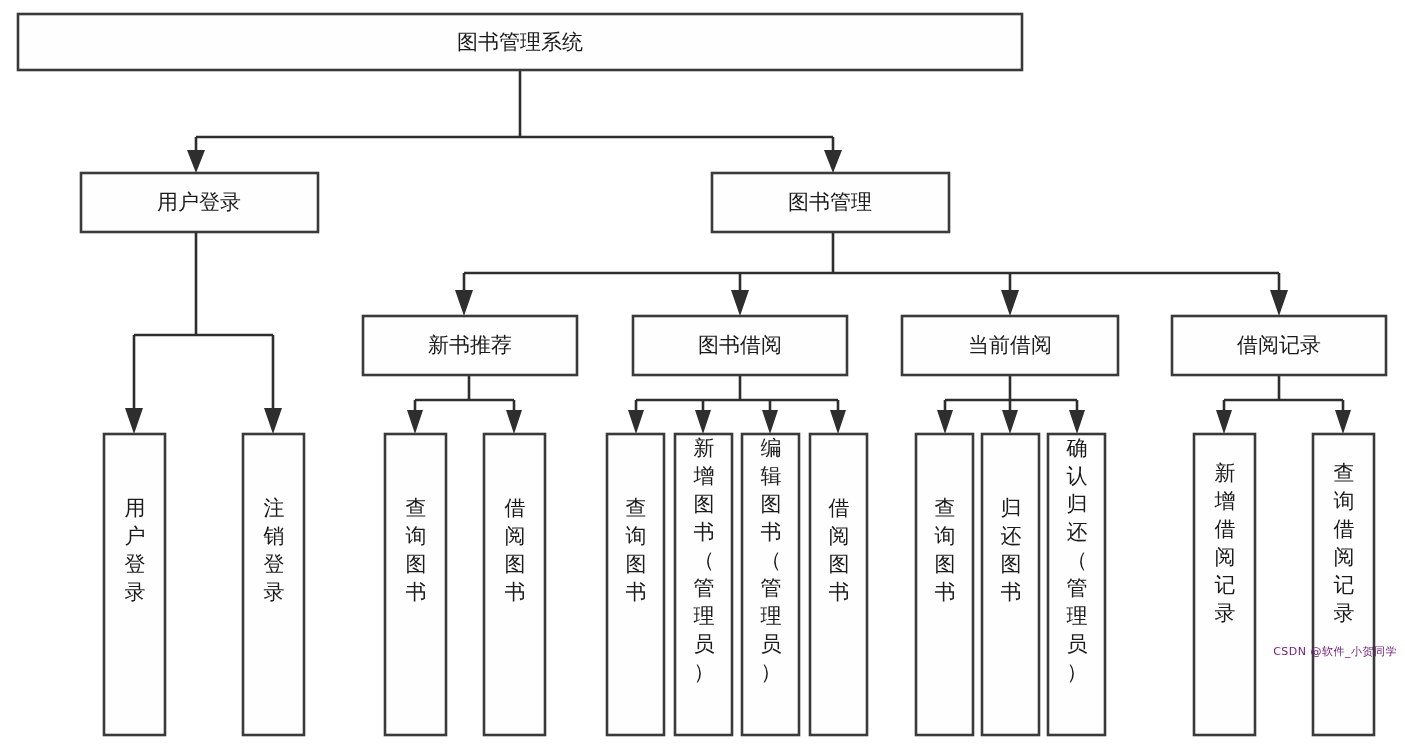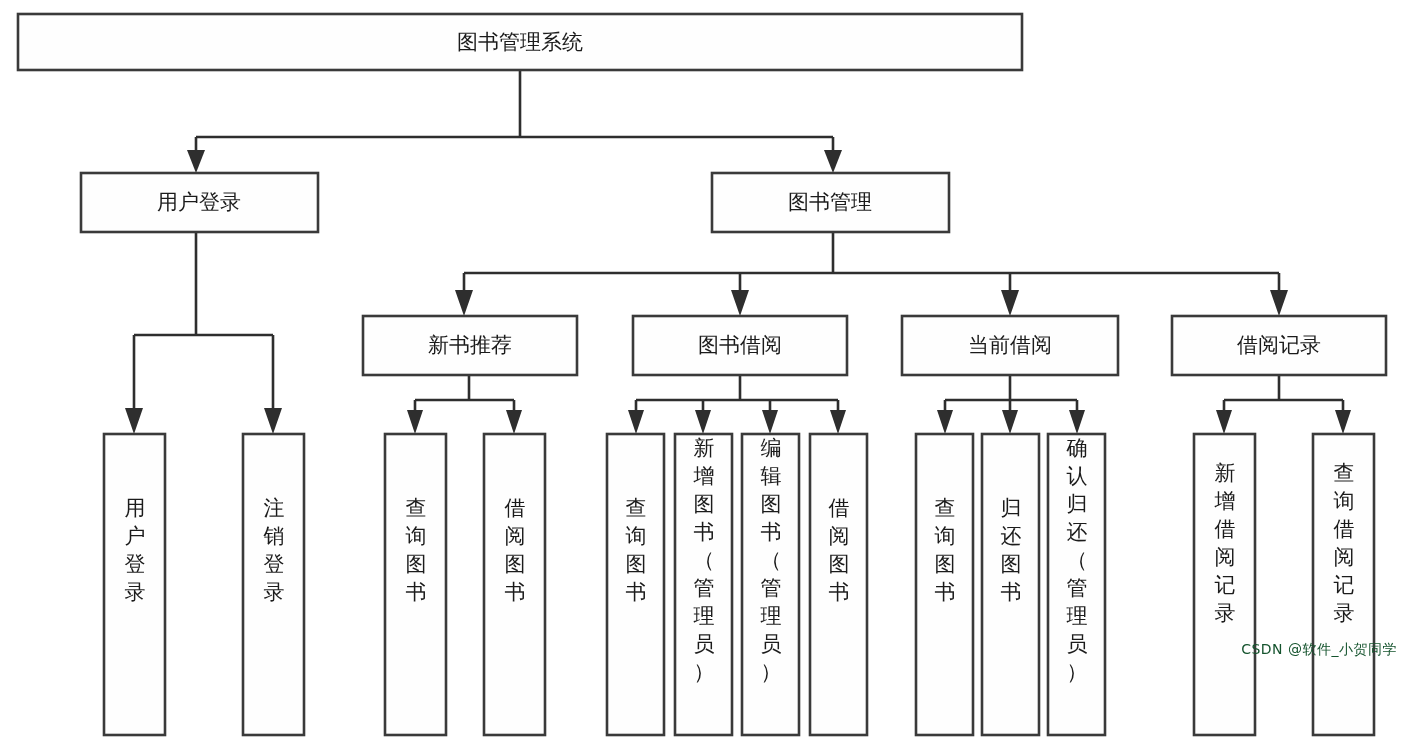--- a/index.html
+++ b/index.html
@@ -54,22 +54,22 @@
     font-family: "DejaVu Sans", "Liberation Sans", sans-serif;
     font-size: 21px;
     fill: #1b1b1b;
     text-anchor: middle;
   }
   .watermark-text {
     position: absolute;
     right: 8px;
     bottom: 4px;
     font-family: "DejaVu Sans", "Liberation Sans", sans-serif;
-    font-size: 14px;
-    color: #14532d;
+    font-size: 11px;
+    color: #701a75;
     letter-spacing: 0.5px;
     white-space: nowrap;
     pointer-events: none;
   }
 </style>
 </head>
 <body>
 
 <div id="diagram-root">
 

